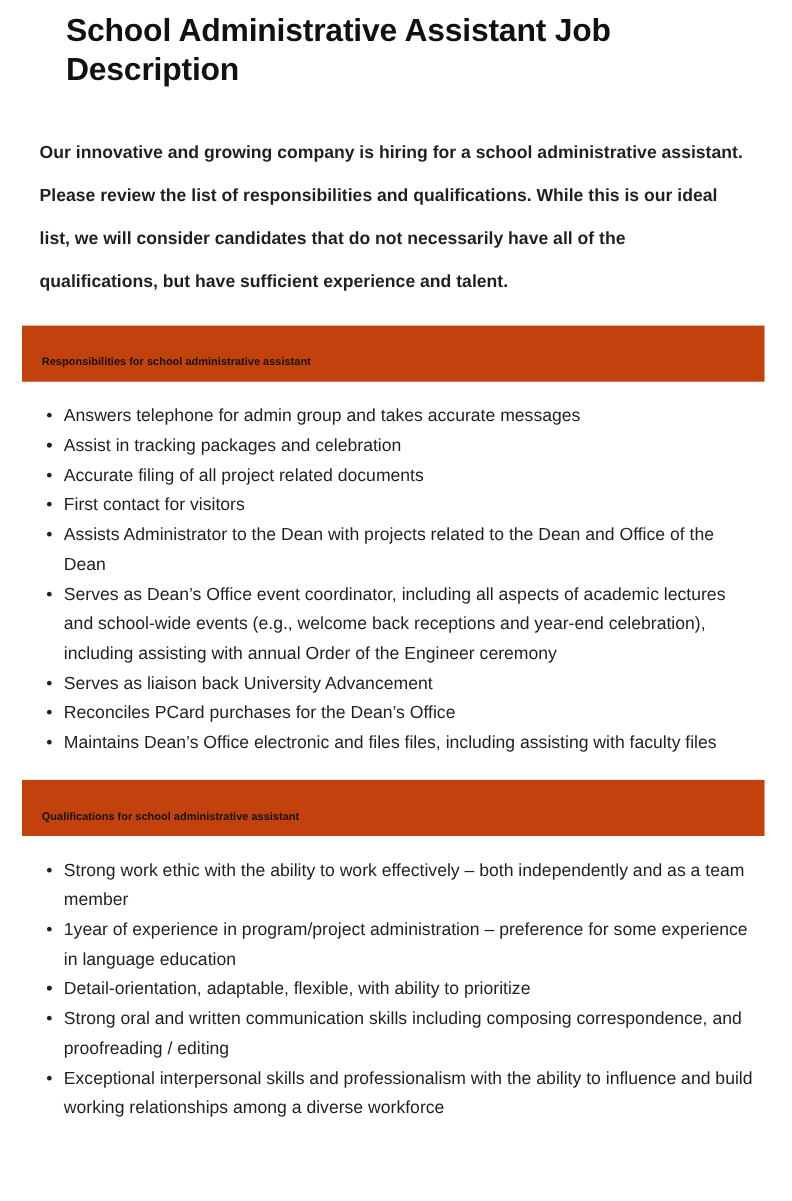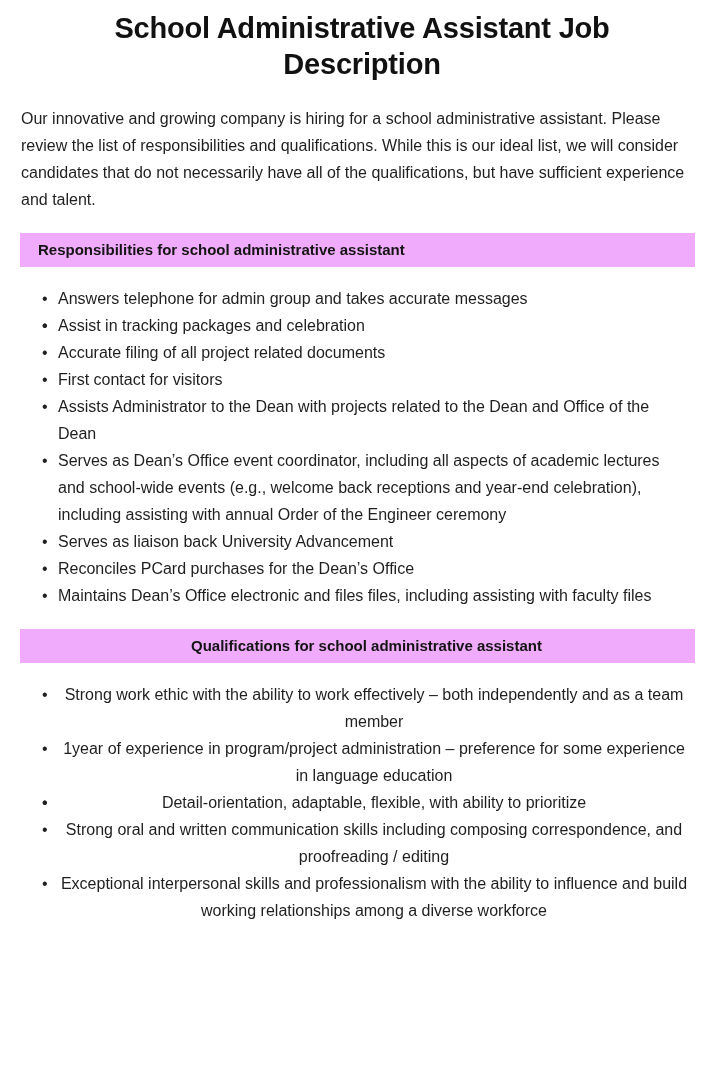--- a/index.html
+++ b/index.html
@@ -17,41 +17,41 @@
   .page {
     width: 720px;
     height: 1092px;
     position: relative;
     box-sizing: border-box;
   }
   .doc-title {
     font-size: 29px;
     font-weight: bold;
     line-height: 36px;
-    text-align: center;
     color: #111111;
     margin: 0;
     padding: 10px 56px 0 60px;
     letter-spacing: -0.2px;
   }
   .intro {
     font-size: 16px;
-    line-height: 27px;
+    line-height: 39px;
     color: #1f1f1f;
-    margin: 1px;
+    margin: 16px;
     padding: 22px 28px 0 20px;
+    font-weight: bold;
   }
   .section {
     margin-top: 20px;
   }
   .section-header {
-    background: #f0abfc;
+    background: #c2410c;
     margin: 0 25px 0 20px;
-    padding: 8px 0 9px 18px;
-    font-size: 15px;
+    padding: 25px 0 9px 18px;
+    font-size: 10px;
     font-weight: bold;
     color: #141414;
     line-height: 17px;
   }
   ul.items {
     list-style: none;
     margin: 0;
     padding: 18px 30px 0 20px;
   }
   ul.items li {
@@ -64,21 +64,20 @@
   }
   ul.items li .bullet {
     position: absolute;
     left: 22px;
     top: 0;
     line-height: 27px;
     font-size: 16px;
     color: #1f1f1f;
   }
   .section + .section {
-    text-align: center;
   }
 </style>
 </head>
 <body>
 
 <div class="page">
 
   <h1 class="doc-title">School Administrative Assistant Job Description</h1>
 
   <p class="intro">Our innovative and growing company is hiring for a school administrative assistant. Please review the list of responsibilities and qualifications. While this is our ideal list, we will consider candidates that do not necessarily have all of the qualifications, but have sufficient experience and talent.</p>

